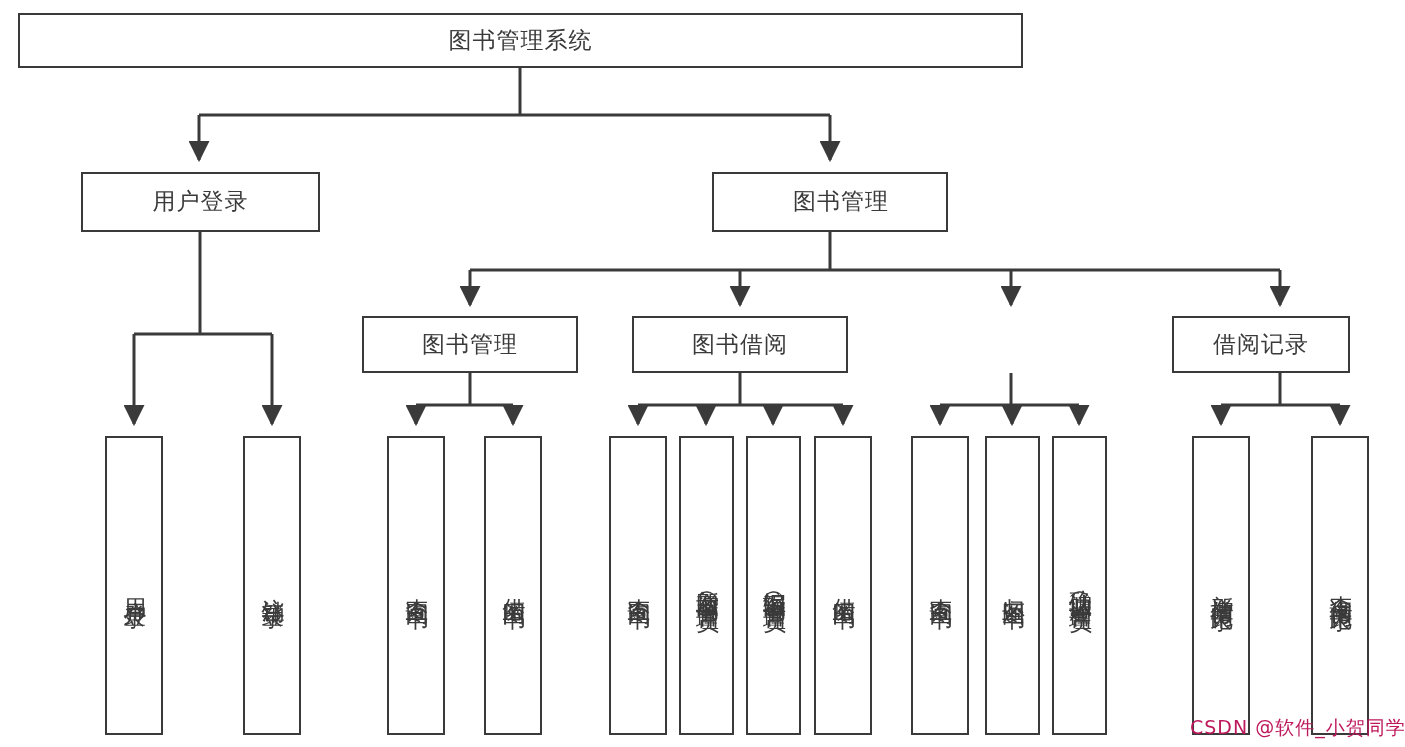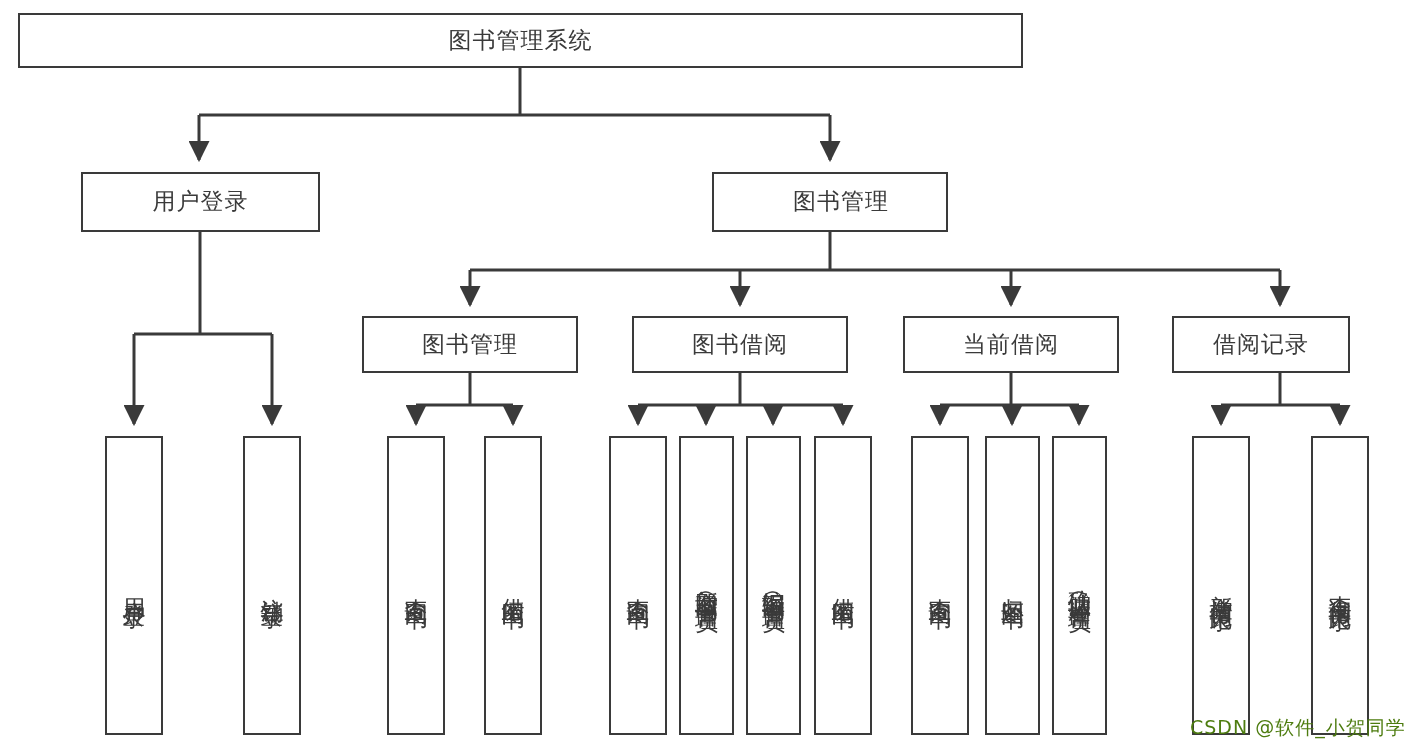--- a/index.html
+++ b/index.html
@@ -42,32 +42,33 @@
     text-align: center;
   }
   .node.vert .nlabel {
     writing-mode: vertical-rl;
     text-orientation: upright;
     display: block;
     max-height: 100%;
   }
   .node .nlabel {
     display: block;
+    font-family: Liberation Serif, serif;
   }
   #edges {
     position: absolute;
     left: 0;
     top: 0;
     width: 1405px;
     height: 747px;
     pointer-events: none;
   }
   .watermark {
     position: absolute;
-    color: #4d7c0f;
+    color: #be185d;
     font-size: 19px;
     letter-spacing: 1px;
     white-space: nowrap;
   }
 </style>
 </head>
 <body>
 
 <div id="canvas">
 
@@ -131,23 +132,20 @@
   <div class="node horiz" id="node-book-manage" style="left: 712px; top: 172px; width: 236px; height: 60px; padding-left: 22px;">
     <span class="nlabel">图书管理</span>
   </div>
 
   <div class="node horiz" id="node-new-book-rec" style="left: 362px; top: 316px; width: 216px; height: 57px;">
     <span class="nlabel">图书管理</span>
   </div>
   <div class="node horiz" id="node-book-borrow" style="left: 632px; top: 316px; width: 216px; height: 57px; align-items: center;">
     <span class="nlabel">图书借阅</span>
   </div>
-  <div class="node horiz" id="node-current-borrow" style="left: 903px; top: 316px; width: 216px; height: 57px;">
-    <span class="nlabel">当前借阅</span>
-  </div>
   <div class="node horiz" id="node-borrow-record" style="left: 1172px; top: 316px; width: 178px; height: 57px;">
     <span class="nlabel">借阅记录</span>
   </div>
 
   <div class="node vert" id="node-leaf-0" style="left: 105px; top: 436px; width: 58px; height: 299px;">
     <span class="nlabel">用户登录</span>
   </div>
   <div class="node vert" id="node-leaf-1" style="left: 243px; top: 436px; width: 58px; height: 299px;">
     <span class="nlabel">注销登录</span>
   </div>

